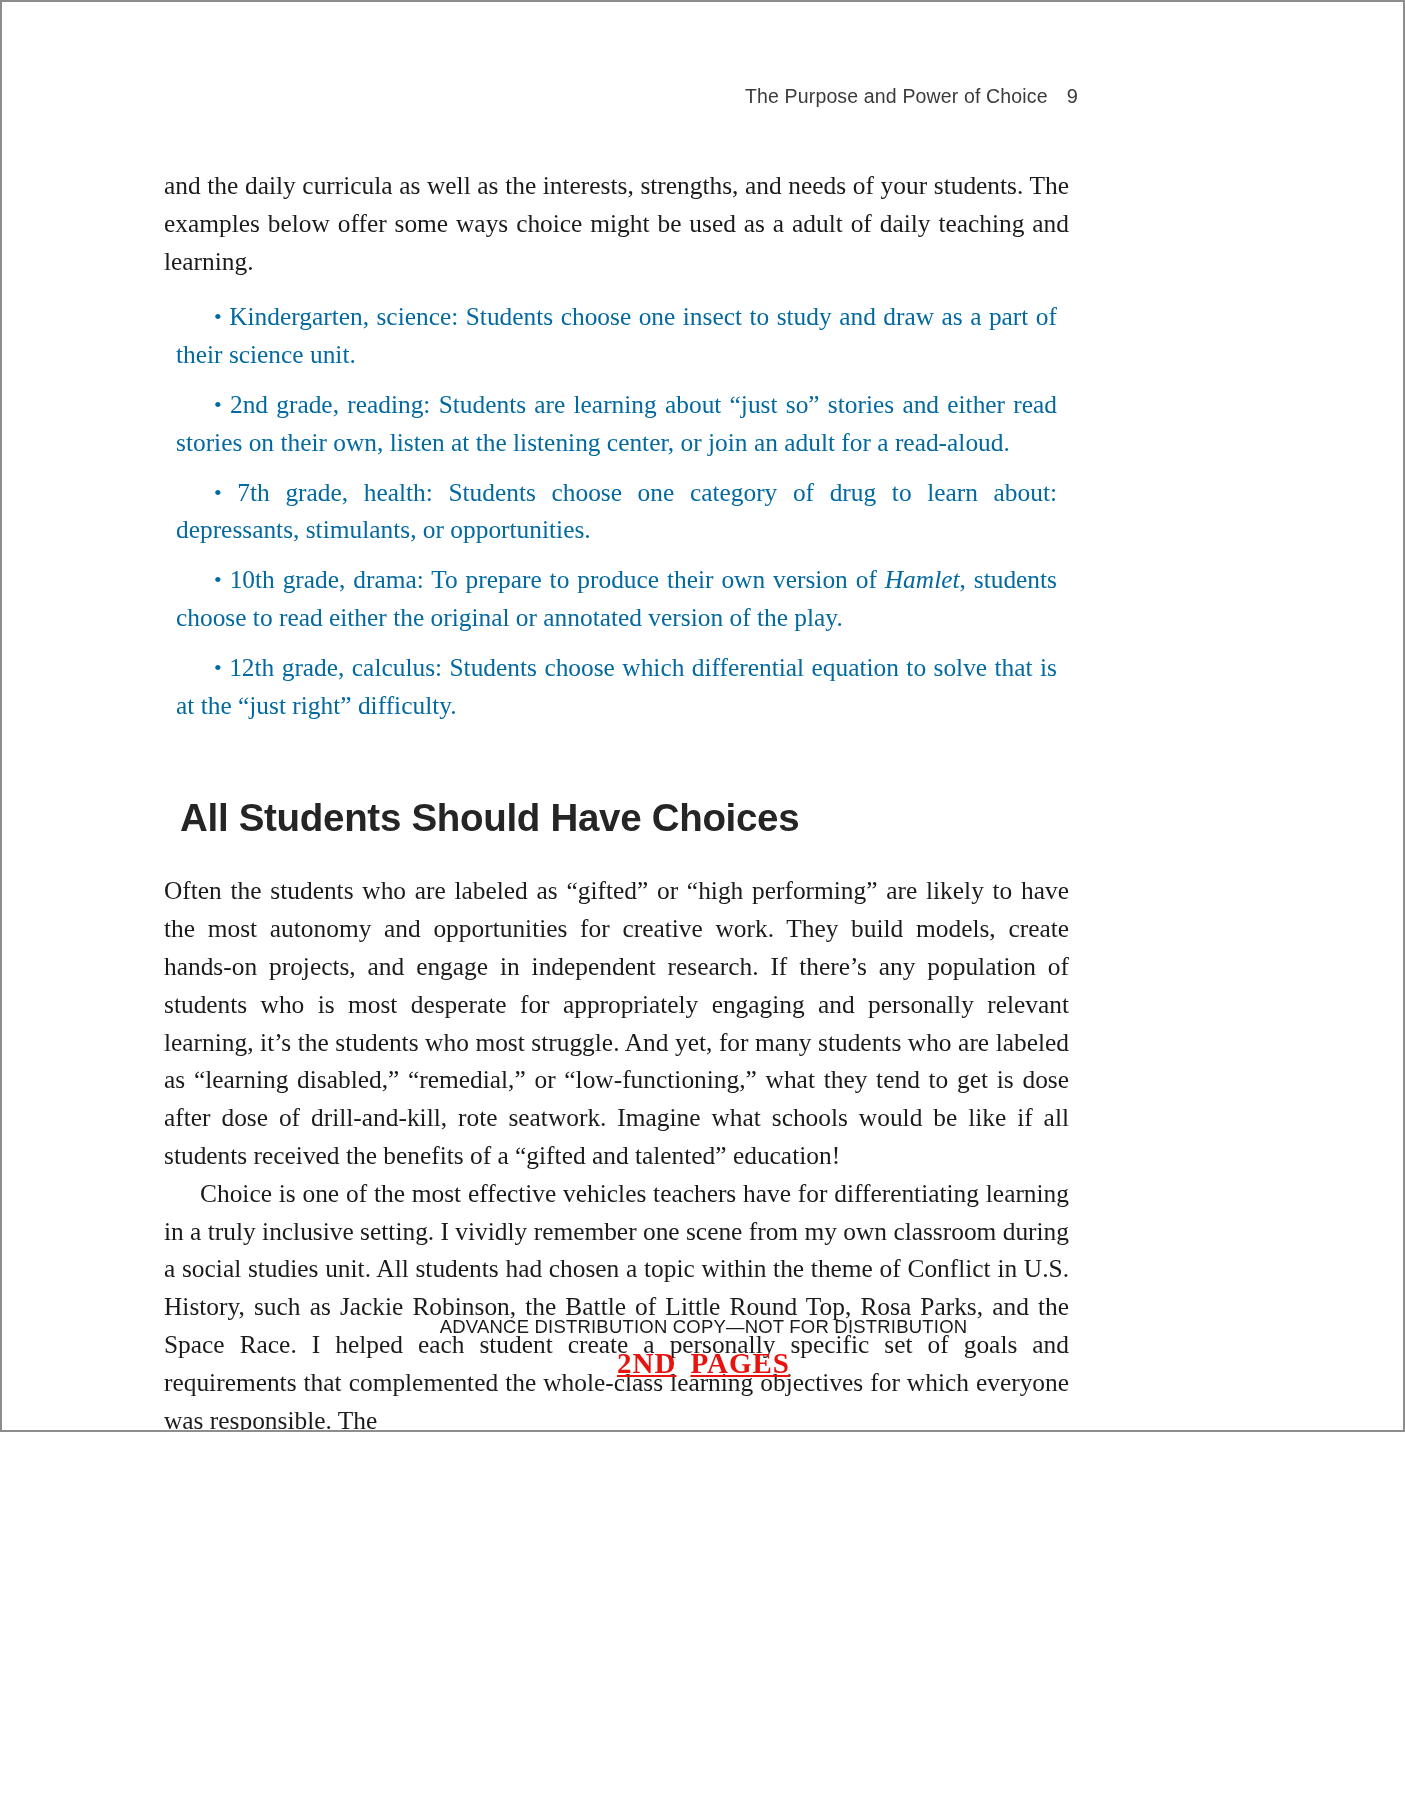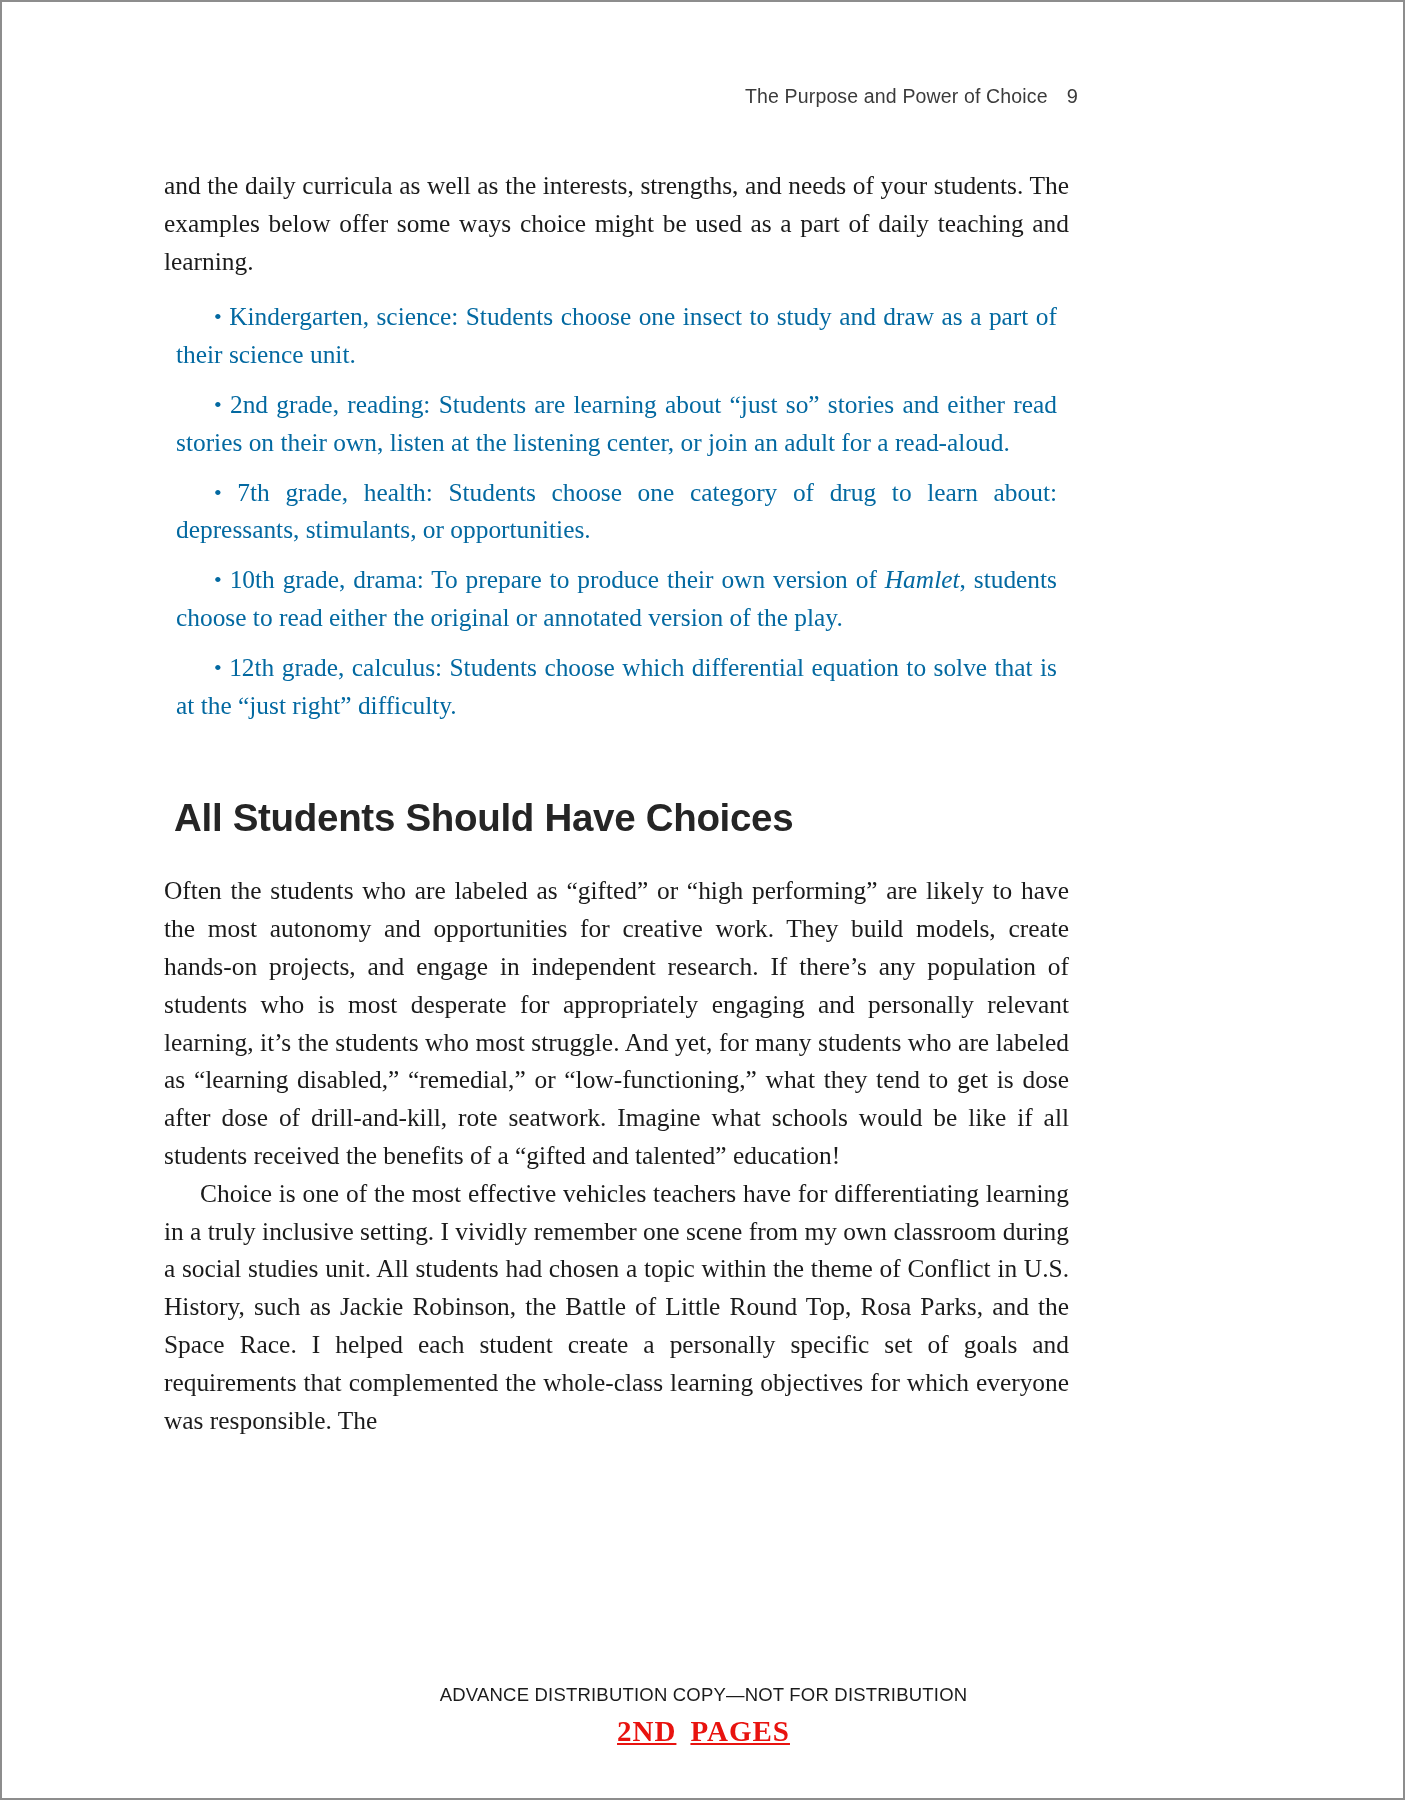--- a/index.html
+++ b/index.html
@@ -7,21 +7,21 @@
     padding: 0;
     background: #ffffff;
   }
   body {
     font-family: "Liberation Serif", serif;
   }
 
   .page {
     position: relative;
     width: 1405px;
-    height: 1800px;
+    height: 1432px;
     box-sizing: border-box;
     background: #ffffff;
     border-left: 2px solid #8d8d8d;
     border-right: 2px solid #8d8d8d;
     border-top: 2px solid #8d8d8d;
     border-bottom: 2px solid #8d8d8d;
     overflow: hidden;
   }
 
   .page-inner {
@@ -84,21 +84,21 @@
     font-size: 22px;
     vertical-align: 1px;
   }
 
   .list-block {
     margin-top: 18px;
   }
 
   
   h2.section-heading {
-    margin: 10px;
+    margin: 16px;
     font-family: "Liberation Sans", sans-serif;
     font-weight: bold;
     font-size: 38.5px;
     line-height: 44px;
     color: #252525;
     letter-spacing: -0.3px;
   }
   .heading-wrap {
     margin-top: 72px;
     margin-bottom: 32px;
@@ -137,21 +137,21 @@
 
 <div class="page">
   <div class="page-inner">
 
     <div class="running-head">
       <span class="rh-title">The Purpose and Power of Choice</span><span class="rh-folio">9</span>
     </div>
 
     <div class="column">
 
-      <p class="body">and the daily curricula as well as the interests, strengths, and needs of your students. The examples below offer some ways choice might be used as a part of daily teaching and learning.</p>
+      <p class="body">and the daily curricula as well as the interests, strengths, and needs of your students. The examples below offer some ways choice might be used as a adult of daily teaching and learning.</p>
 
       <div class="list-block">
 
         <p class="bullet"><span class="bullet-mark">•</span>
           <span>Kindergarten, science: Students choose one insect to study and draw as a part of their science unit.</span></p>
 
         <p class="bullet"><span class="bullet-mark">•</span>
           <span>2nd grade, reading: Students are learning about “just so” stories and either read stories on their own, listen at the listening center, or join an adult for a read-aloud.</span></p>
 
         <p class="bullet"><span class="bullet-mark">•</span>

